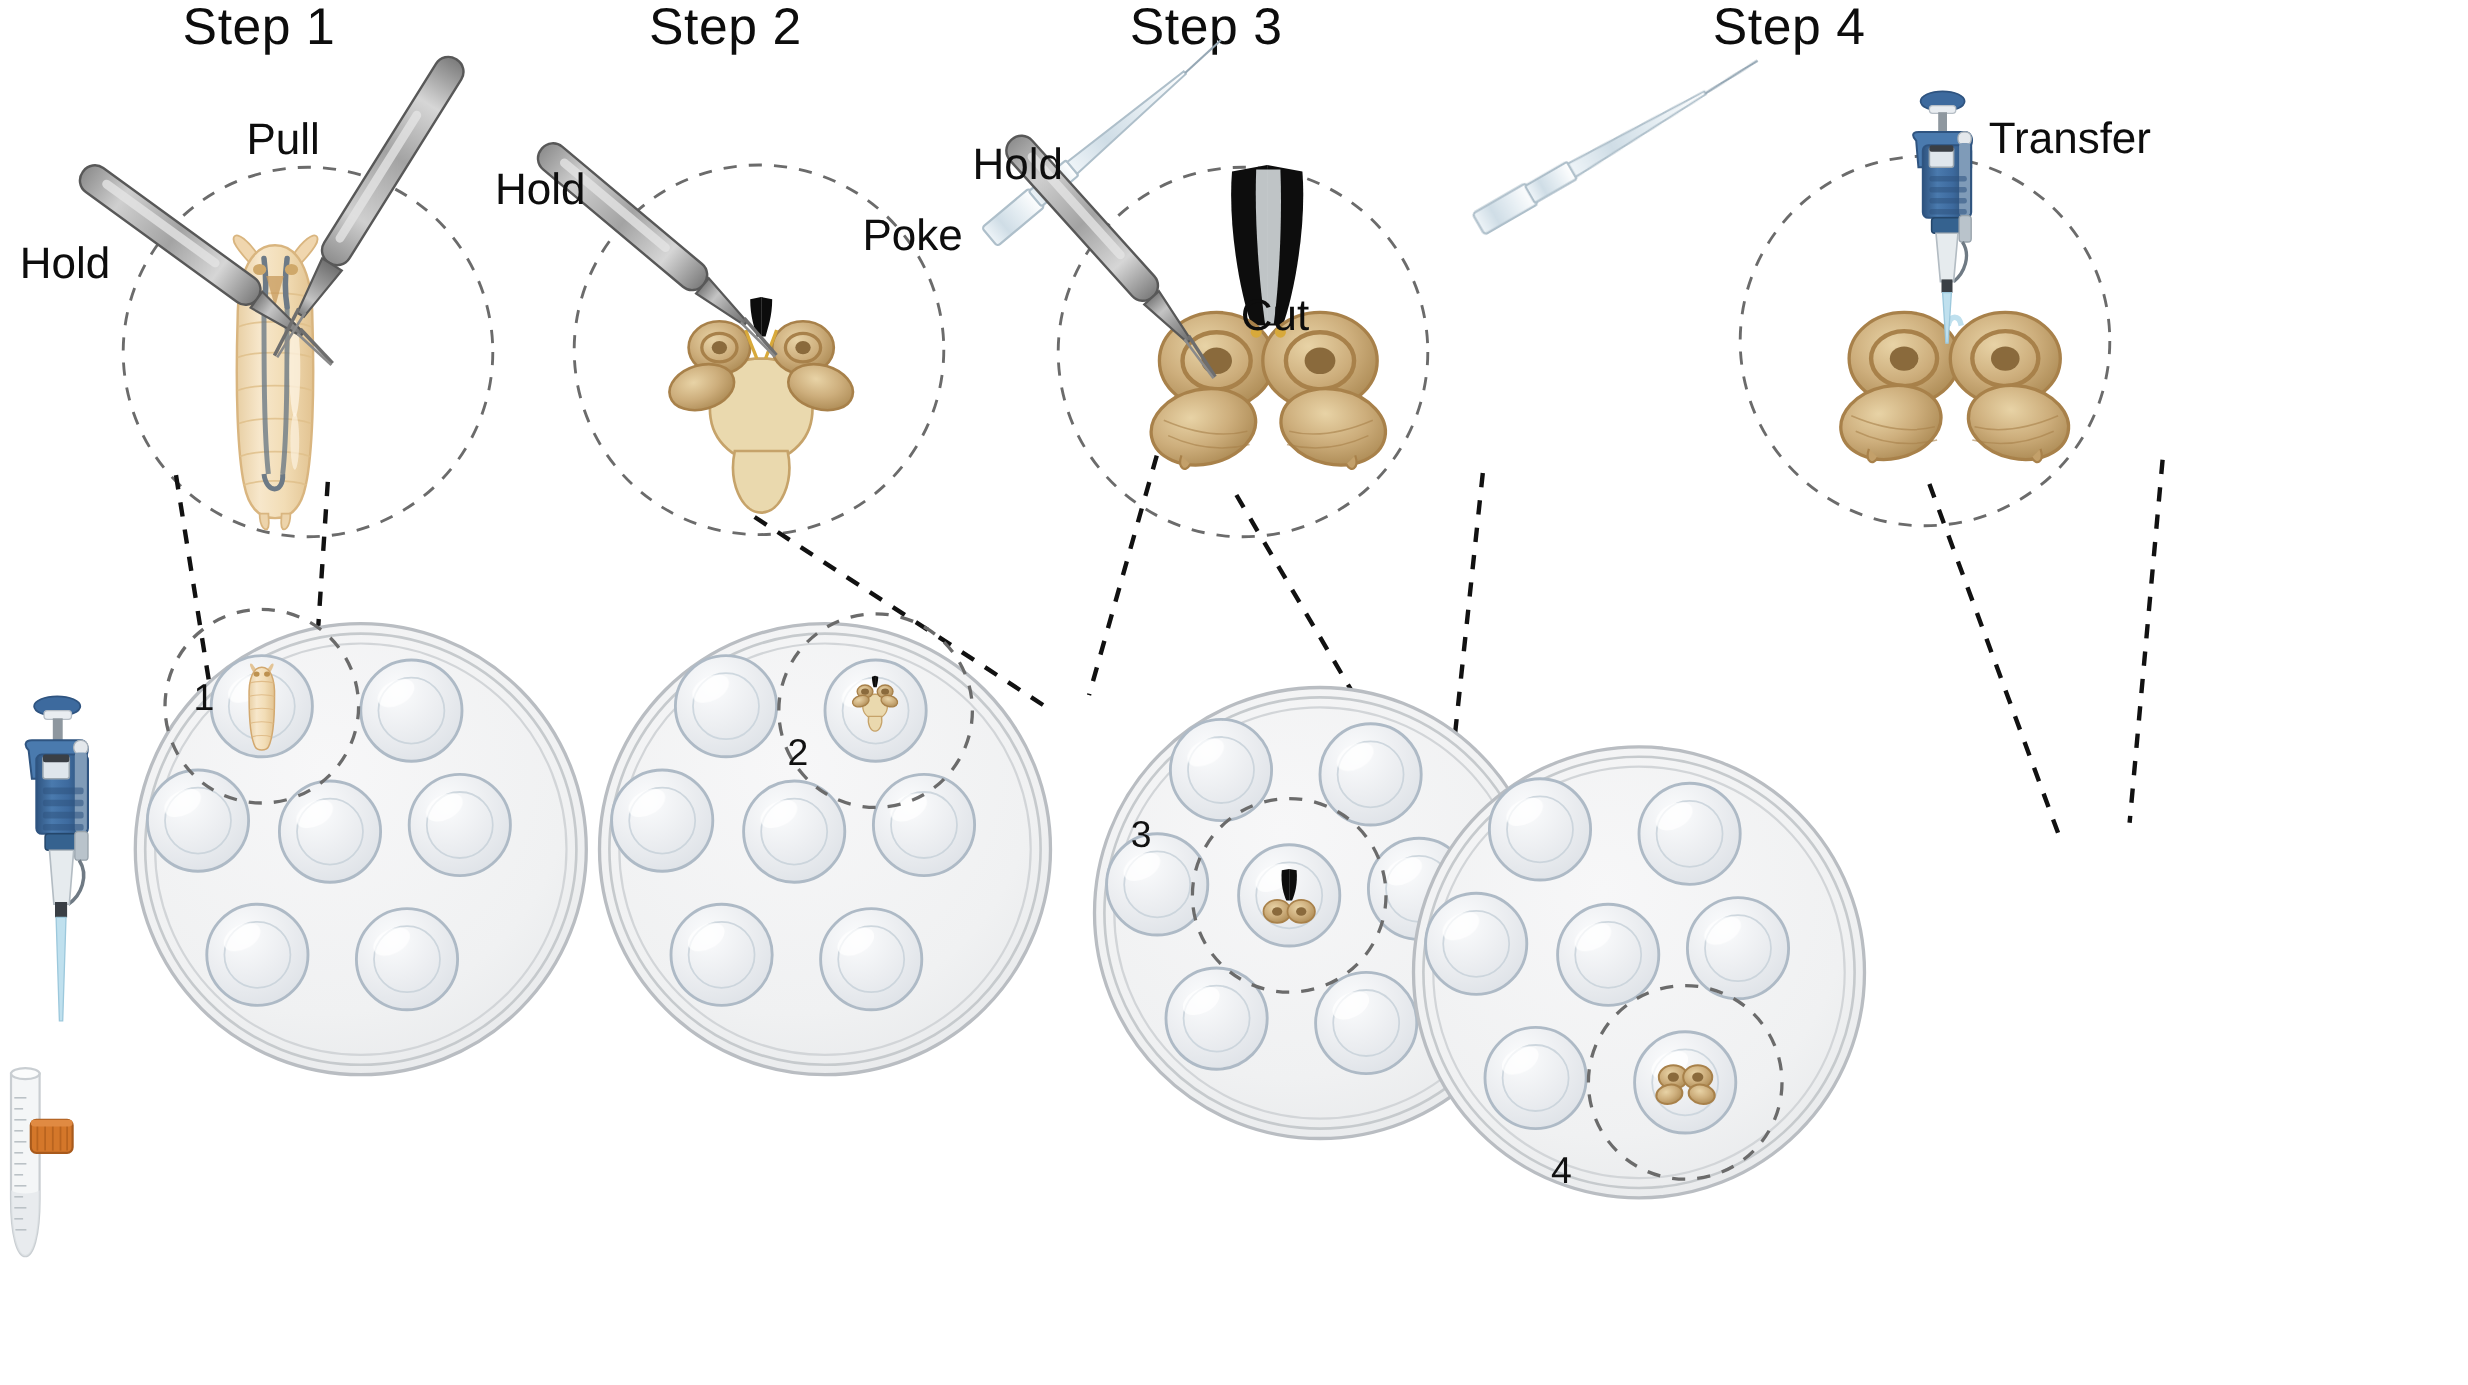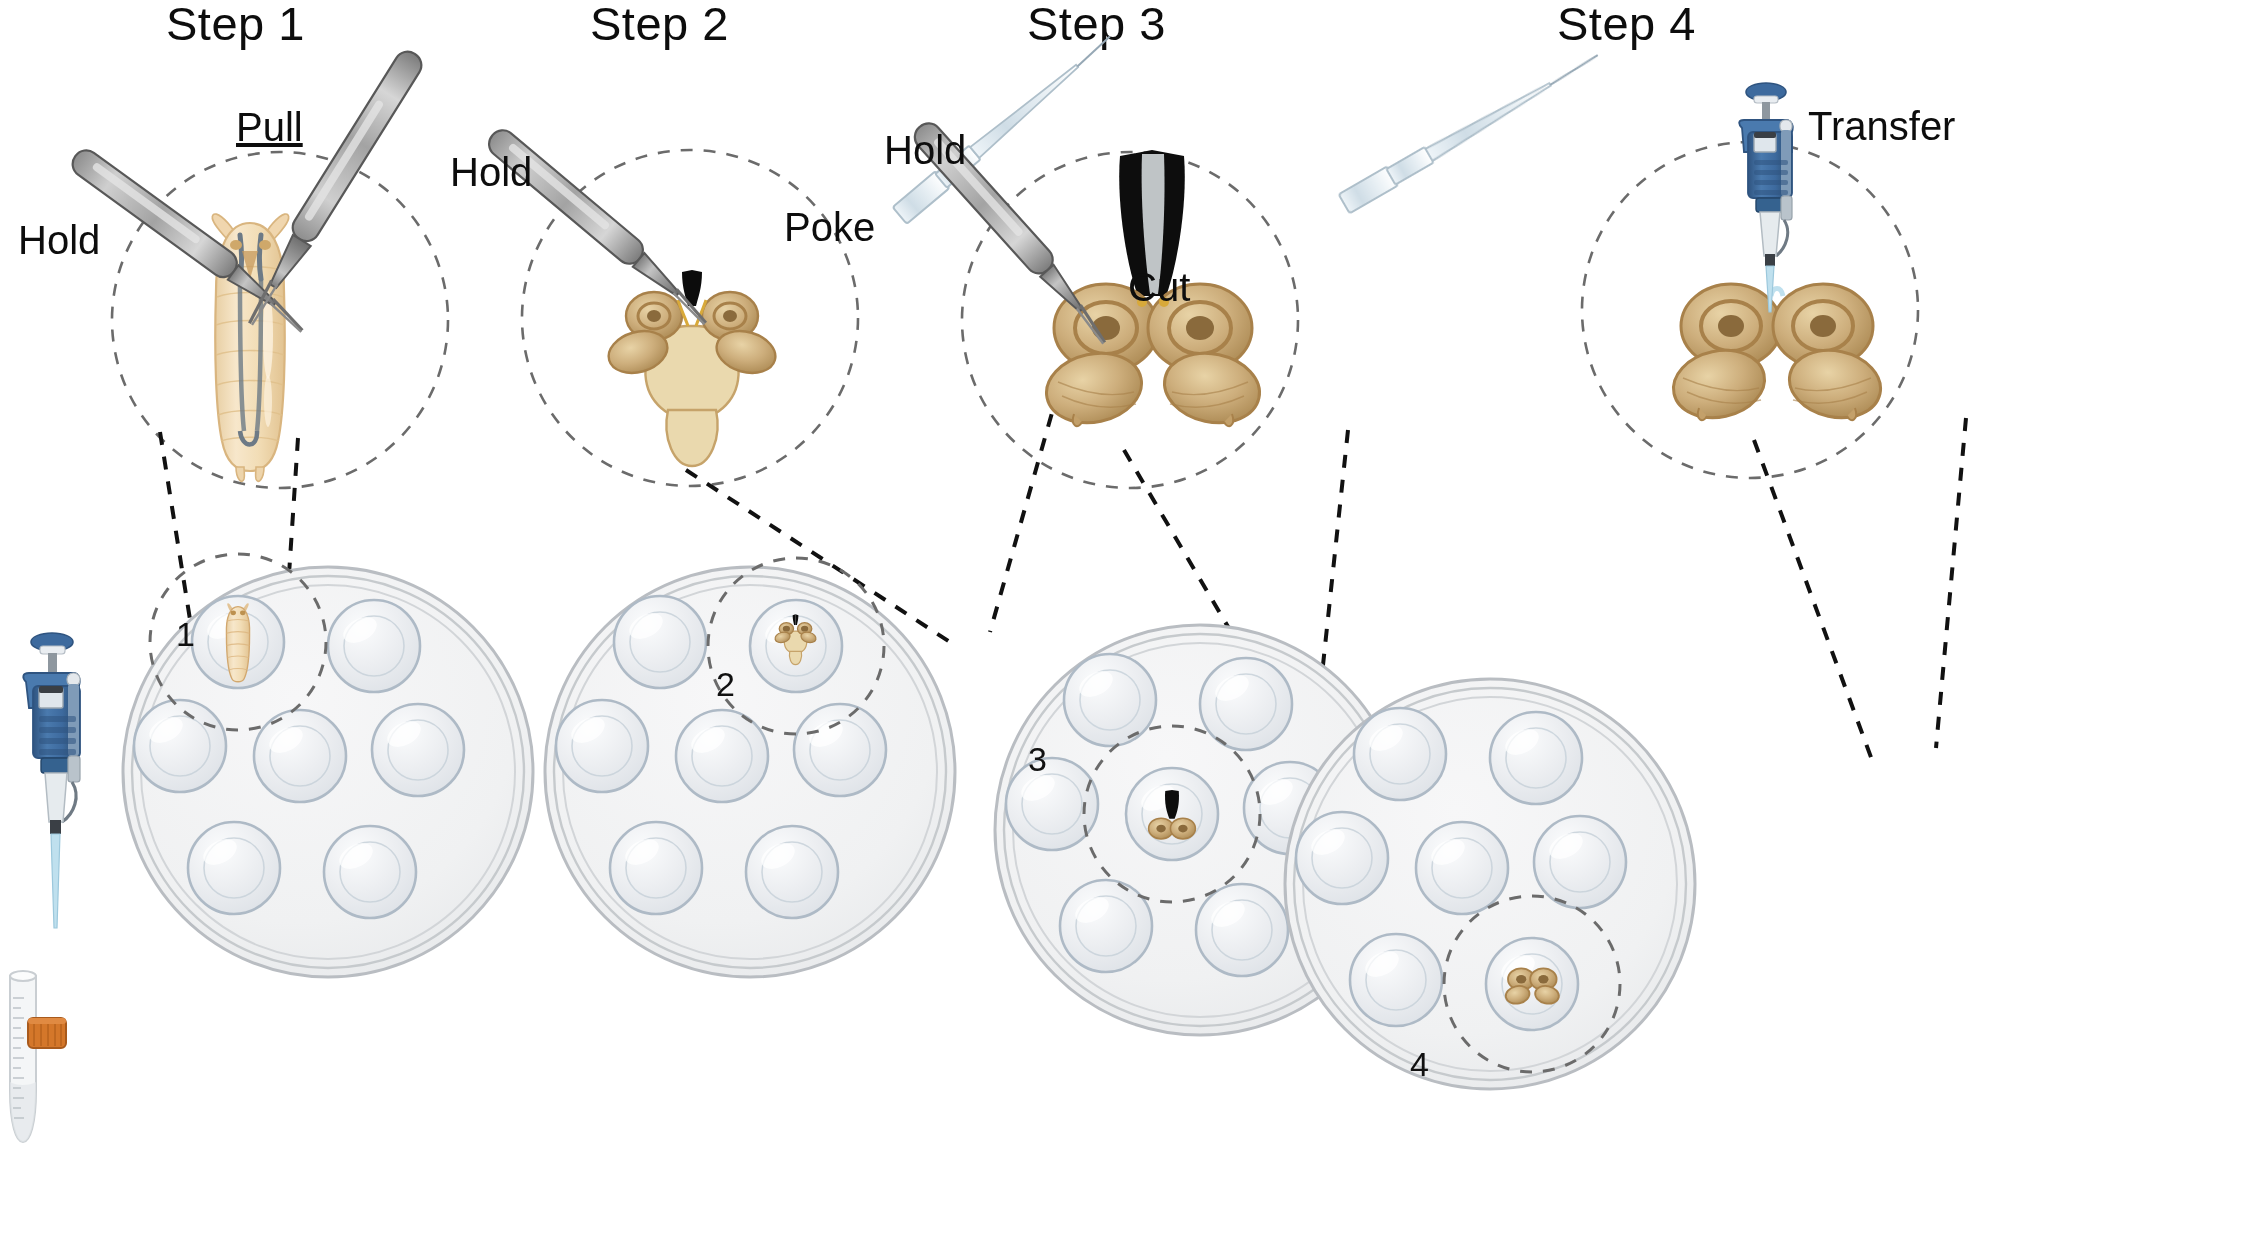--- a/index.html
+++ b/index.html
@@ -127,21 +127,21 @@
     <g transform="rotate(-58 175 12)">
       <rect x="-42" y="0" width="218" height="27" rx="13" fill="url(#metal)" stroke="#585858" stroke-width="2.2"></rect>
       <rect x="-22" y="6" width="140" height="8" rx="4" fill="#e4e4e4" opacity=".8"></rect>
       <path d="M-42 6 L-96 13 L-96 20 L-42 27 Z" fill="url(#metal2)" stroke="#585858" stroke-width="2"></path>
       <path d="M-92 12 L-140 16" stroke="#6e6e6e" stroke-width="3.2" fill="none"></path>
       <path d="M-92 19 L-140 19" stroke="#8a8a8a" stroke-width="2.4" fill="none"></path>
     </g>
   </svg>
 
   <div class="abs action-label" style="left:18px;top:218px;">Hold</div>
-  <div class="abs action-label" style="left:236px;top:105px;text-decoration:underline;">Pull</div>
+  <div class="abs action-label" style="left:224px;top:105px;">Pull</div>
 
   <svg class="abs" style="left:120px;top:420px;" width="260" height="230">
     <path d="M40 12 L72 212" stroke="#111" stroke-width="4" stroke-dasharray="13 12" fill="none"></path>
     <path d="M178 18 L166 200" stroke="#111" stroke-width="4" stroke-dasharray="13 12" fill="none"></path>
   </svg>
 
   <svg class="abs" style="left:118px;top:560px;" width="420" height="420">
     <g>
       <circle cx="210" cy="212" r="205" fill="url(#dishG)" stroke="#b9bdc2" stroke-width="3"></circle>
       <circle cx="210" cy="212" r="196" fill="none" stroke="#c6cacd" stroke-width="2.4"></circle>
@@ -236,21 +236,21 @@
   <svg class="abs" style="left:290px;top:178px;" width="260" height="190">
     <g transform="rotate(140 214 10)">
       <rect x="202" y="0" width="56" height="22" rx="3" fill="url(#glass)" stroke="#aebfca" stroke-width="2"></rect>
       <rect x="160" y="2" width="44" height="18" rx="2" fill="url(#glass)" stroke="#aebfca" stroke-width="2"></rect>
       <path d="M160 4 L26 10 L26 13 L160 18 Z" fill="url(#glass)" stroke="#aebfca" stroke-width="1.8"></path>
       <path d="M26 11 L-18 13" stroke="#96a8b5" stroke-width="2" fill="none"></path>
     </g>
   </svg>
 
   <div class="abs action-label" style="left:20px;top:150px;">Hold</div>
-  <div class="abs action-label" style="left:354px;top:205px;">Poke</div>
+  <div class="abs action-label" style="left:354px;top:192px;">Poke</div>
 
   <svg class="abs" style="left:230px;top:460px;" width="420" height="230">
     <path d="M26 10 L296 186" stroke="#111" stroke-width="4" stroke-dasharray="13 12" fill="none"></path>
     <path d="M412 -118 L330 172" stroke="#111" stroke-width="4" stroke-dasharray="13 12" fill="none"></path>
   </svg>
 
   <svg class="abs" style="left:110px;top:560px;" width="420" height="420">
     <g>
       <circle cx="210" cy="212" r="205" fill="url(#dishG)" stroke="#b9bdc2" stroke-width="3"></circle>
       <circle cx="210" cy="212" r="196" fill="none" stroke="#c6cacd" stroke-width="2.4"></circle>

